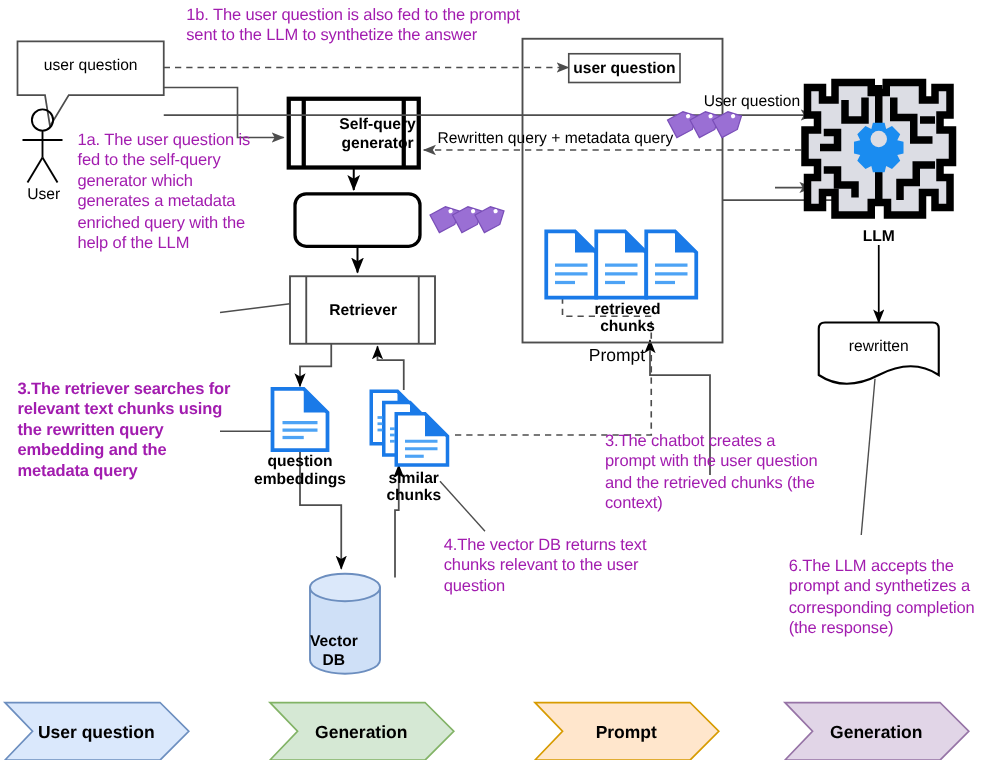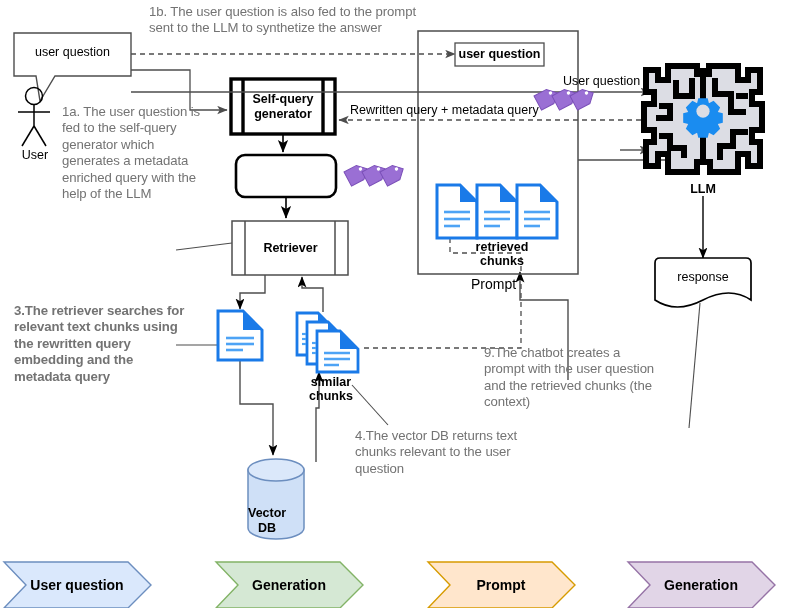--- a/index.html
+++ b/index.html
@@ -1,21 +1,21 @@
 <!DOCTYPE html>
 <html><head>
 <meta charset="utf-8">
 <style>
   html,body{margin:0;padding:0;background:#ffffff;}
   body{width:788px;height:608px;position:relative;overflow:hidden;
        font-family:"Liberation Sans","DejaVu Sans",sans-serif;color:#000;}
   #stage{position:absolute;left:0;top:0;width:788px;height:608px;}
   svg.layer{position:absolute;left:0;top:0;width:788px;height:608px;overflow:visible;}
   .abs{position:absolute;}
-  .note{font-size:13.2px;line-height:16.4px;color:#737373;letter-spacing:-0.1px;}
+  .note{font-size:13.2px;line-height:16.4px;color:#a21caf;letter-spacing:-0.1px;}
   .lbl{font-size:12.5px;}
   .lbl-b{font-size:12.5px;font-weight:bold;}
   .ctr{text-align:center;}
   .chev-text{font-size:14px;font-weight:bold;}
   .nodeText{display:flex;align-items:center;justify-content:center;
             width:100%;height:100%;text-align:center;line-height:15px;}
 </style>
 </head>
 <body>
 
@@ -241,57 +241,60 @@
 
   <div class="abs note" style="left:149px;top:4px;width:268px;">1b. The user question is also fed to the prompt sent to the LLM to synthetize the answer</div>
 
   <div class="abs note" style="left:62px;top:104px;width:152px;">1a. The user question is fed to the self-query generator which generates a metadata enriched query with the help of the LLM</div>
 
 
   <div class="abs note" style="left:14px;top:303px;width:172px;font-weight:bold;">3.The retriever searches for relevant text chunks using the rewritten query embedding and the metadata query</div>
 
   <div class="abs note" style="left:355px;top:428px;width:170px;">4.The vector DB returns text chunks relevant to the user question</div>
 
-  <div class="abs note" style="left:484px;top:345px;width:178px;">9.The chatbot creates a prompt with the user question and the retrieved chunks (the context)</div>
-
+  <div class="abs note" style="left:484px;top:345px;width:178px;">3.The chatbot creates a prompt with the user question and the retrieved chunks (the context)</div>
+
+  <div class="abs note" style="left:631px;top:445px;width:152px;">6.The LLM accepts the prompt and synthetizes a corresponding completion (the response)</div>
 
   <div class="abs lbl ctr" style="left:14px;top:45px;width:117px;">user question</div>
 
   <div class="abs lbl ctr" style="left:12px;top:148px;width:46px;">User</div>
 
   <div class="abs" style="left:243px;top:79px;width:80px;height:55px;">
-    <div class="nodeText lbl-b" style="white-space:pre-line;">Self-query
+    <div class="nodeText lbl-b" style="white-space:pre-line;margin-left:19px;">Self-query
 generator</div>
   </div>
 
 
   <div class="abs" style="left:246px;top:221px;width:89px;height:54px;">
     <div class="nodeText lbl-b">Retriever</div>
   </div>
 
+  <div class="abs lbl-b ctr" style="left:197px;top:362px;width:86px;line-height:14px;white-space:pre-line;">question
+embeddings</div>
 
   <div class="abs lbl-b ctr" style="left:295px;top:375px;width:72px;line-height:14px;white-space:pre-line;">similar
 chunks</div>
 
   <div class="abs lbl-b ctr" style="left:248px;top:493px;width:38px;line-height:15px;white-space:pre-line;margin-top:13px;">Vector
 DB</div>
 
   <div class="abs" style="left:455px;top:43px;width:89px;height:23px;">
     <div class="nodeText lbl-b">user question</div>
   </div>
 
   <div class="abs lbl-b ctr" style="left:450px;top:240px;width:104px;line-height:14px;white-space:pre-line;">retrieved
 chunks</div>
 
   <div class="abs lbl" style="left:471px;top:276px;font-size:14px;">Prompt</div>
 
   <div class="abs lbl-b ctr" style="left:678px;top:182px;width:50px;">LLM</div>
 
   <div class="abs" style="left:655px;top:258px;width:96px;height:38px;">
-    <div class="nodeText lbl">response</div>
+    <div class="nodeText lbl">rewritten</div>
   </div>
 
   <div class="abs lbl" style="left:563px;top:74px;">User question</div>
 
   <div class="abs lbl" style="left:350px;top:103px;">Rewritten query + metadata query</div>
 
   <div class="abs chev-text ctr" style="left:26px;top:577px;width:102px;">User question</div>
   <div class="abs chev-text ctr" style="left:238px;top:577px;width:102px;">Generation</div>
   <div class="abs chev-text ctr" style="left:450px;top:577px;width:102px;">Prompt</div>
   <div class="abs chev-text ctr" style="left:650px;top:577px;width:102px;">Generation</div>

